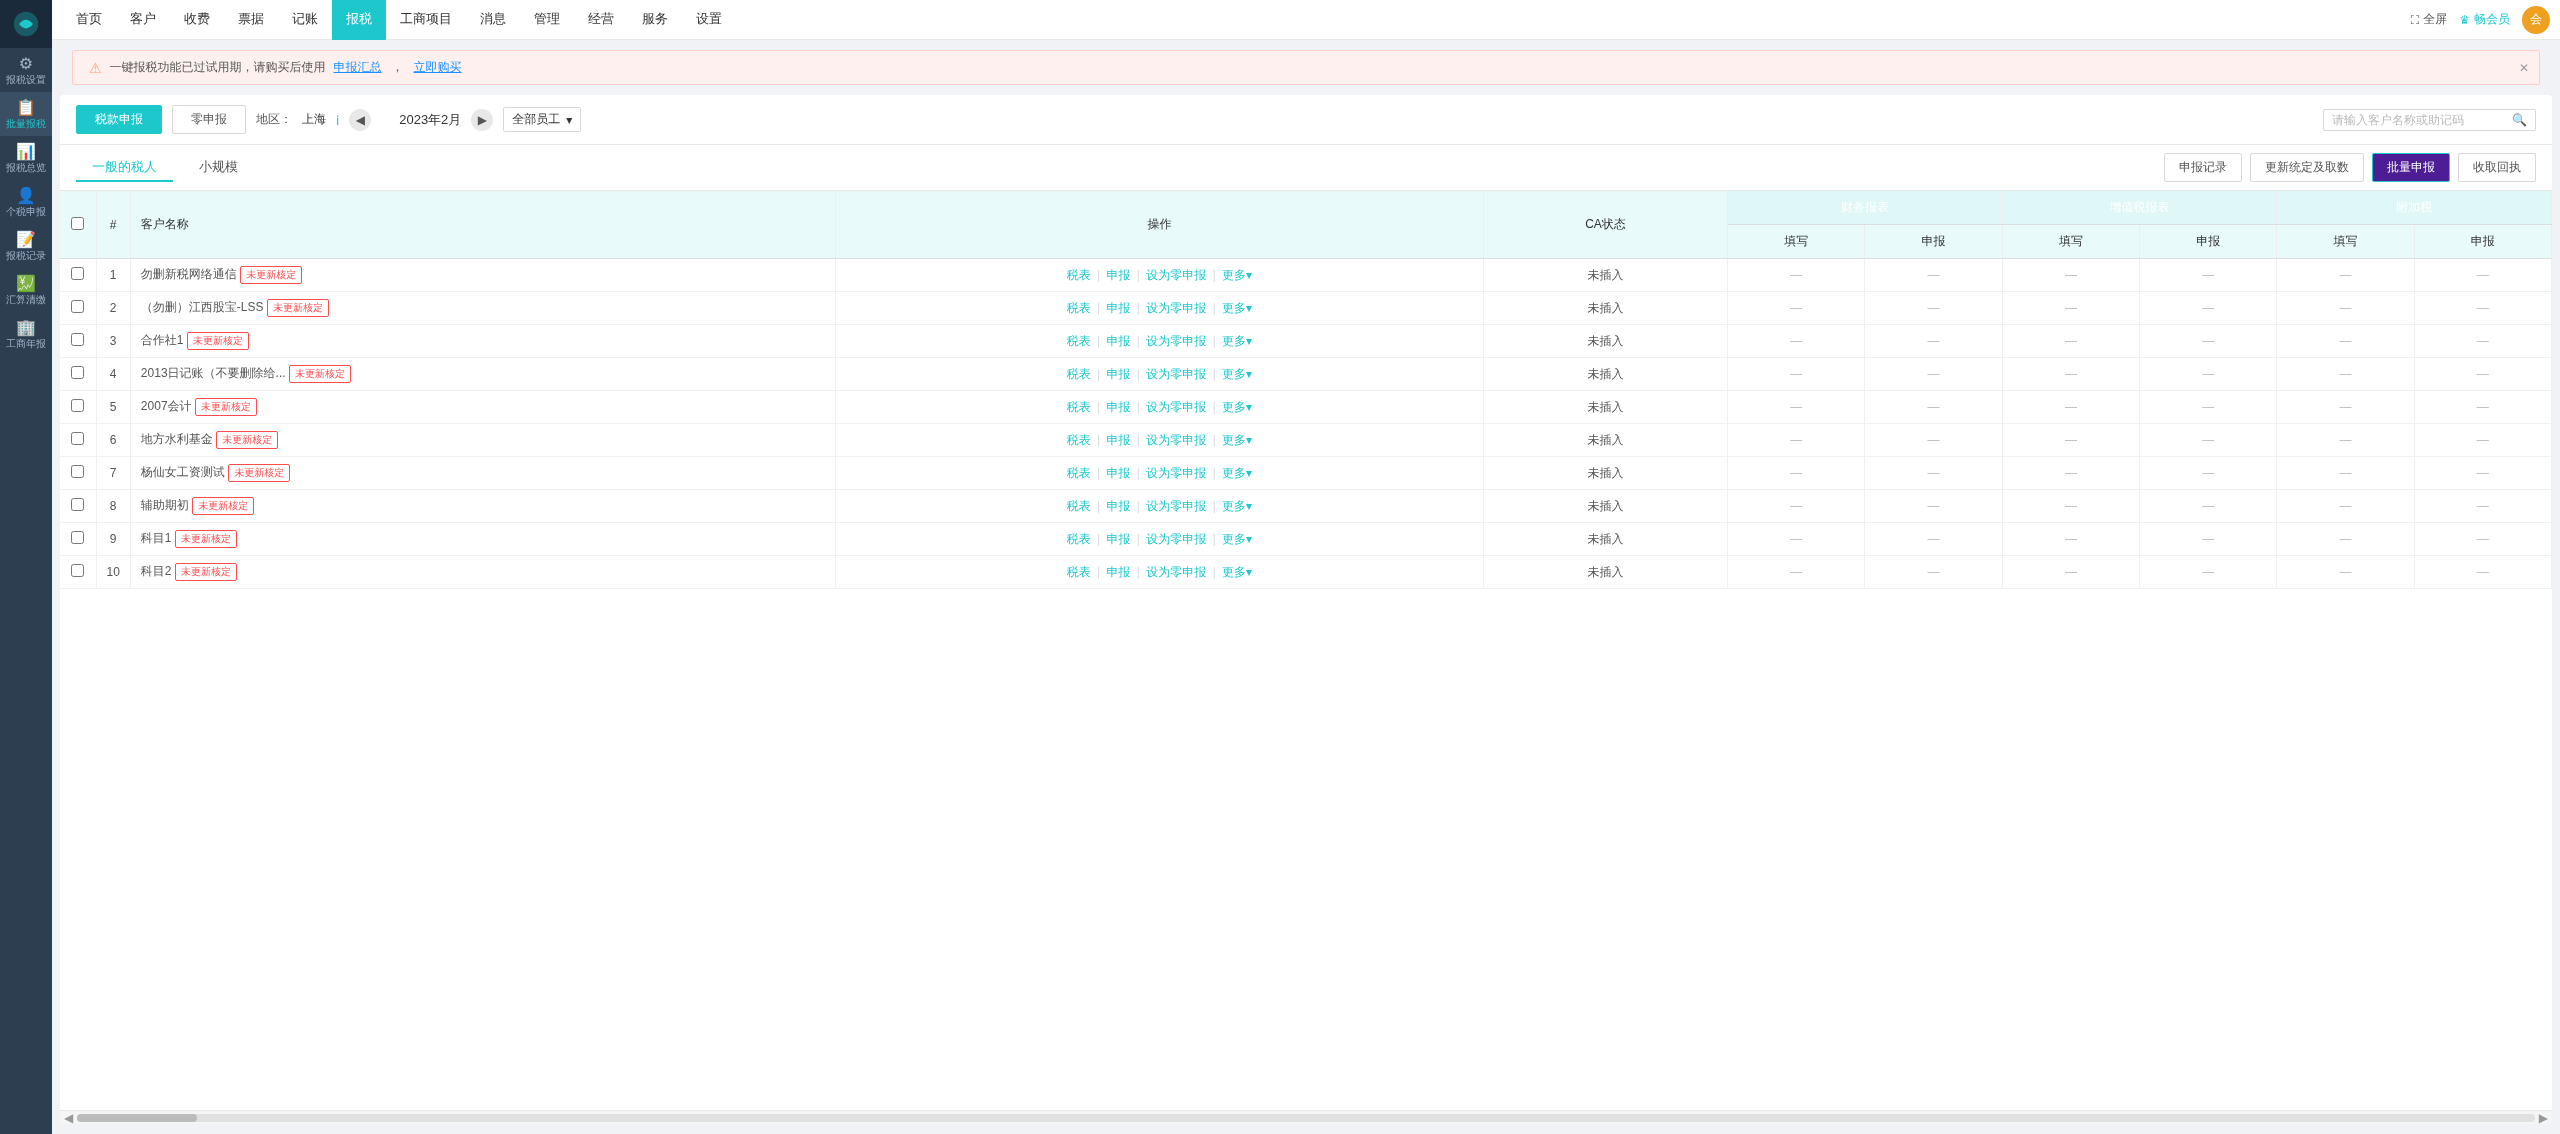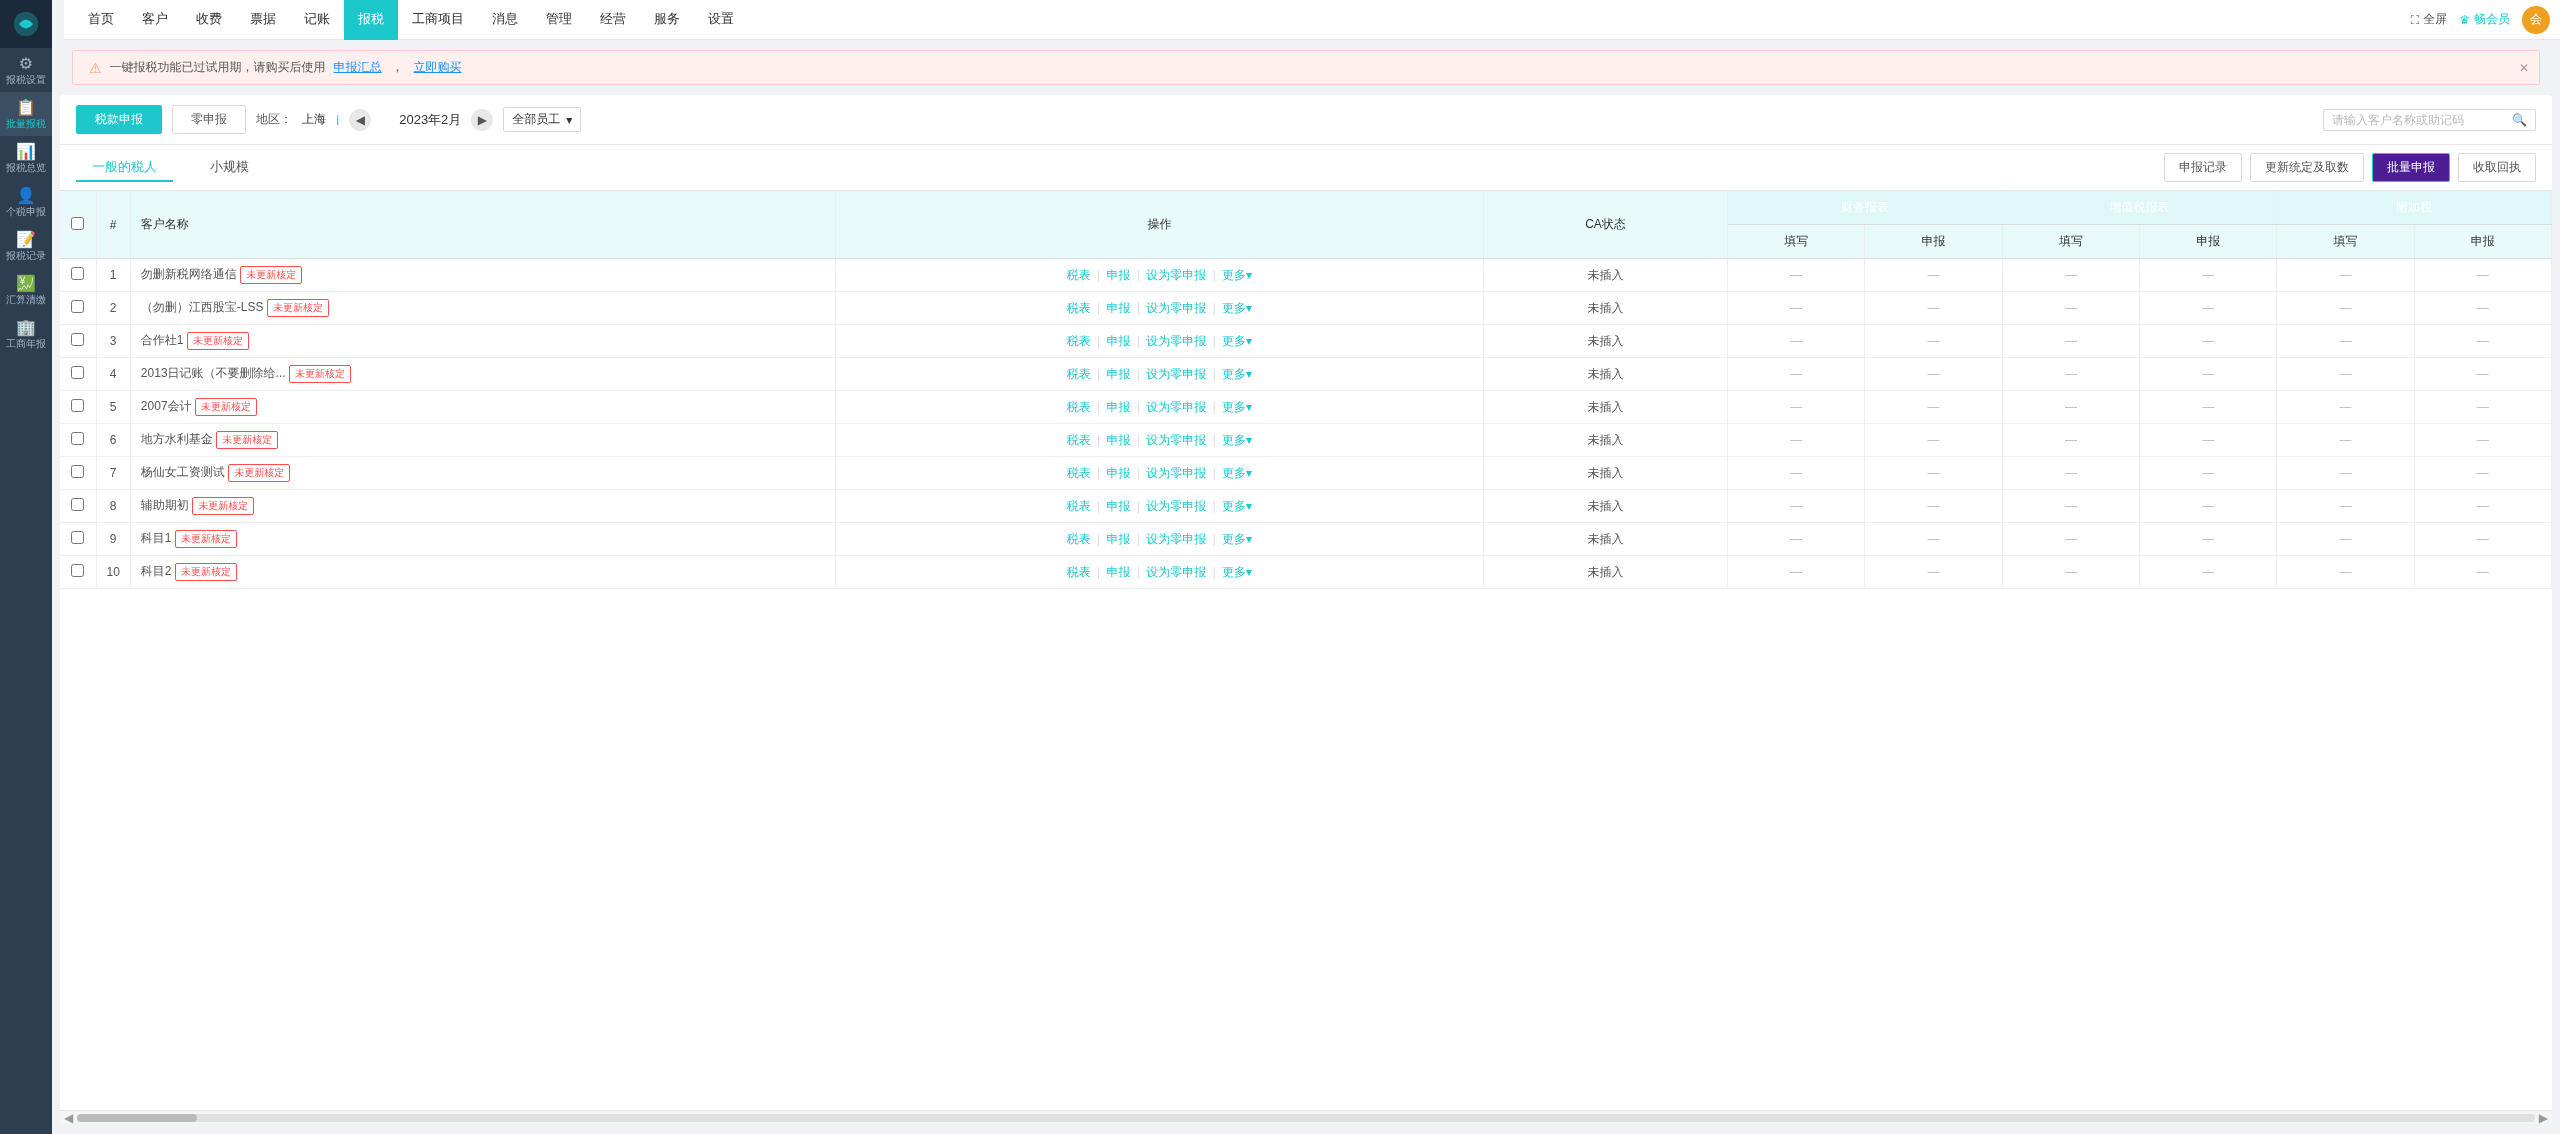--- a/index.html
+++ b/index.html
@@ -51,21 +51,20 @@
 
     
     .top-nav {
       height: 40px;
       background: #fff;
       display: flex;
       align-items: center;
       padding: 0 10px;
       border-bottom: 1px solid #e8e8e8;
       flex-shrink: 0;
-      margin-left: 12px;
     }
     .top-nav-item {
       padding: 0 14px;
       height: 40px;
       display: flex;
       align-items: center;
       cursor: pointer;
       font-size: 13px;
       color: #333;
       border-bottom: 2px solid transparent;
@@ -185,21 +184,21 @@
       width: 160px;
       color: #333;
     }
     .search-box input::placeholder { color: #bbb; }
 
     
     .sub-toolbar {
       padding: 8px 16px;
       display: flex;
       align-items: center;
-      gap: 21px;
+      gap: 10px;
       border-bottom: 1px solid #e8e8e8;
     }
     .type-tab {
       padding: 4px 16px;
       font-size: 13px;
       cursor: pointer;
       color: #555;
       border-bottom: 2px solid transparent;
     }
     .type-tab.active { color: #1dc8cd; border-bottom: 2px solid #1dc8cd; font-weight: 500; }

